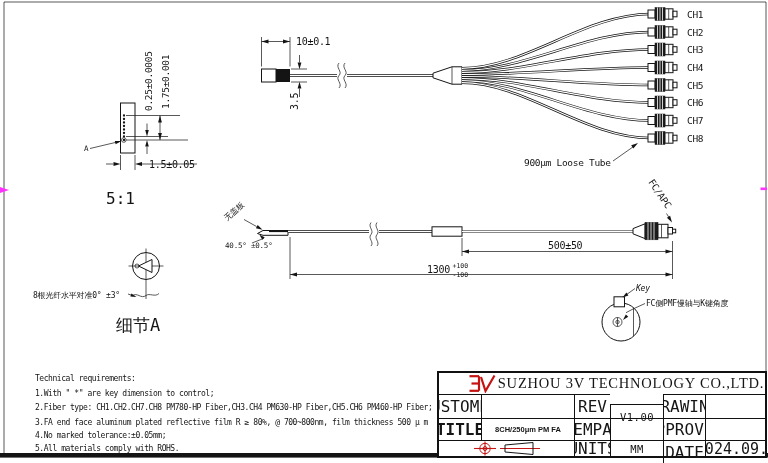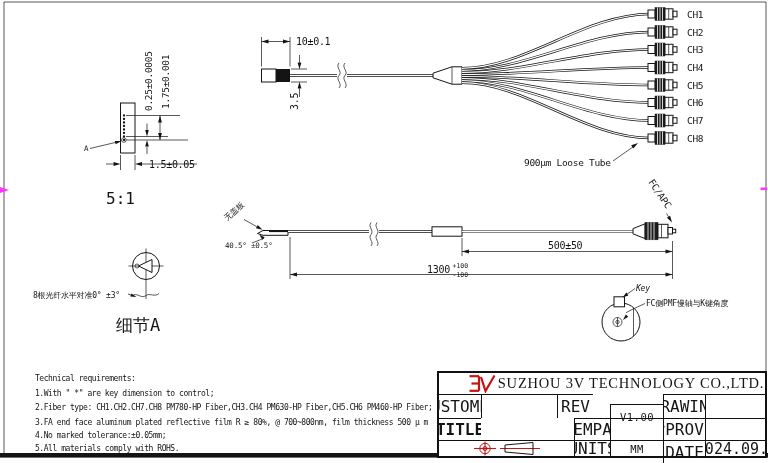--- a/index.html
+++ b/index.html
@@ -342,26 +342,27 @@
         <line x1="12" y1="9.5" x2="4.5" y2="9.5"></line>
         <line x1="12" y1="16.8" x2="2.5" y2="16.8"></line>
         <polyline points="14,3 18.5,17 27.5,1.5"></polyline>
       </g>
     </svg>
     <div class="company" style="flex:1;text-align:center;">SUZHOU 3V TECHNOLOGY CO.,LTD.</div>
   </div>
 
   <div class="c nl" style="left:0;top:21px;width:42px;height:24px;">CUSTOMER</div>
   <div class="c" style="left:42px;top:21px;width:93px;height:24px;"></div>
-  <div class="c" style="left:118px;top:21px;width:36px;height:24px;">REV</div>
+  <div class="c" style="left:135px;top:21px;width:36px;height:24px;">REV</div>
   <div class="c val" style="left:171px;top:31px;width:53px;height:24px;">V1.00</div>
   <div class="c" style="left:224px;top:21px;width:42px;height:24px;">DRAWING</div>
   <div class="c" style="left:266px;top:21px;width:60px;height:24px;"></div>
 
   <div class="c nl" style="left:0;top:45px;width:42px;height:22px;font-weight:bold;">TITLE</div>
+  <div class="c titleval" style="left:42px;top:45px;width:93px;height:22px;">8CH/250μm PM FA</div>
   <div class="c" style="left:135px;top:45px;width:36px;height:22px;">TEMPAX</div>
   <div class="c" style="left:171px;top:45px;width:53px;height:22px;"></div>
   <div class="c" style="left:224px;top:45px;width:42px;height:22px;">APPROVED</div>
   <div class="c" style="left:266px;top:45px;width:60px;height:22px;"></div>
 
   <div class="c nl" style="left:0;top:67px;width:135px;height:16px;">
     <svg width="133" height="15" viewBox="0 0 133 15">
       <line x1="34" y1="7.5" x2="56" y2="7.5" stroke="#c41414" stroke-width="1.1"></line>
       <line x1="45" y1="0.5" x2="45" y2="14.5" stroke="#c41414" stroke-width="1.1"></line>
       <circle cx="45" cy="7.5" r="5.2" fill="none" stroke="#c41414" stroke-width="1"></circle>

